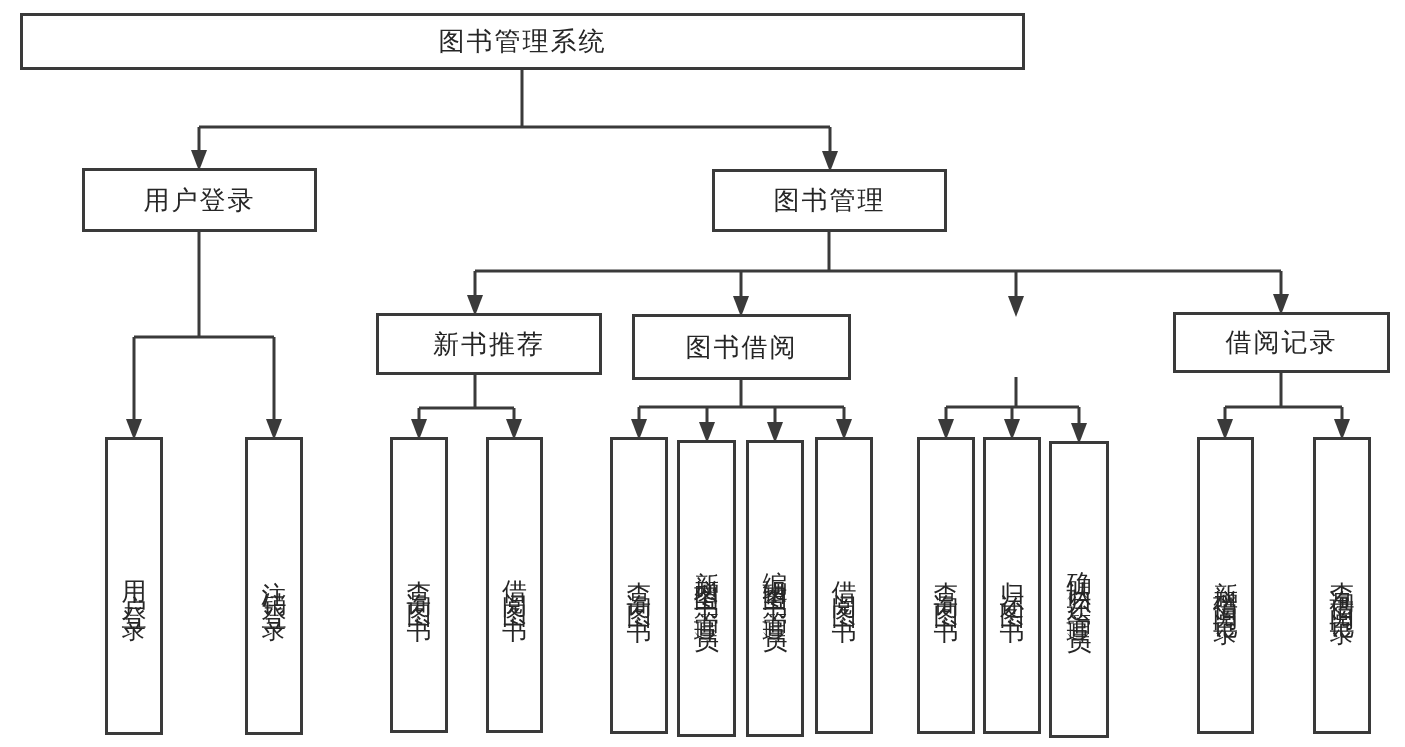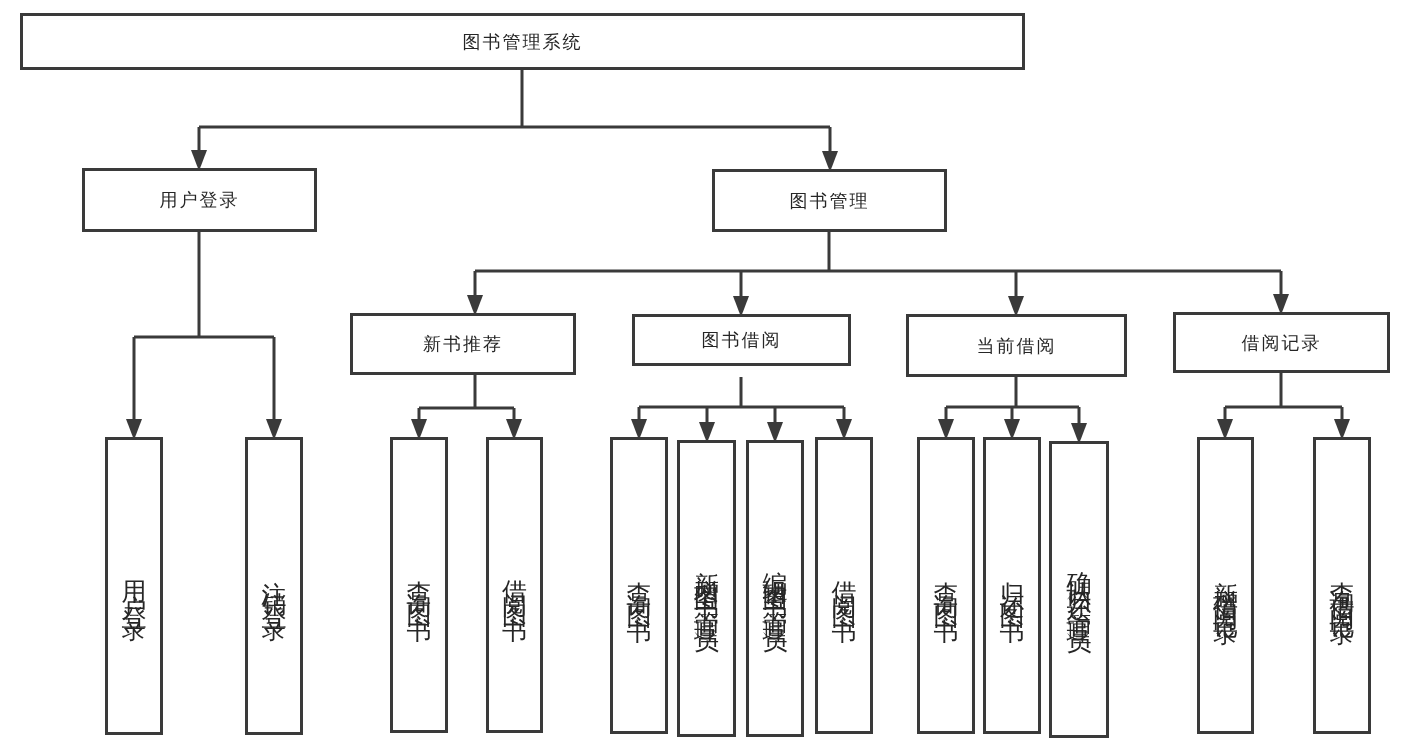--- a/index.html
+++ b/index.html
@@ -14,21 +14,21 @@
     font-family:"DejaVu Sans",sans-serif;color:var(--text);overflow:hidden;
   }
   .wires{position:absolute;left:0;top:0;width:1405px;height:747px;}
   .wires path{stroke:var(--line);stroke-width:3;fill:none;}
   .wires .ah{fill:var(--line);stroke:none;}
   .node{
     position:absolute;background:#fff;border:3px solid var(--line);
     box-sizing:border-box;display:flex;align-items:center;justify-content:center;
   }
   .h-node span{
-    font-size:18px;letter-spacing:2px;white-space:nowrap;color:var(--text);
+    font-size:26px;letter-spacing:2px;white-space:nowrap;color:var(--text);
   }
   .v-node span{
     writing-mode:vertical-rl;text-orientation:mixed;font-size:25px;
     line-height:1;color:var(--text);
   }
   .ls-wide span{letter-spacing:0.5em;}
   .ls-med span{letter-spacing:0.33em;}
   .watermark{
     position:absolute;left:1148px;top:714px;font-size:21px;
     color:var(--wm);white-space:nowrap;z-index:5;
@@ -75,28 +75,25 @@
     <span>图书管理系统</span>
   </div>
 
   <div class="node h-node" style="left:82px;top:168px;width:235px;height:64px;">
     <span>用户登录</span>
   </div>
   <div class="node h-node" style="left:712px;top:169px;width:235px;height:63px;justify-content:center;">
     <span>图书管理</span>
   </div>
 
-  <div class="node h-node" style="left:350px;top:313px;width:226px;height:62px;">
+  <div class="node h-node" style="left:376px;top:313px;width:226px;height:62px;">
     <span>新书推荐</span>
   </div>
-  <div class="node h-node" style="left:632px;top:314px;width:219px;height:52px;">
+  <div class="node h-node" style="left:632px;top:314px;width:219px;height:66px;">
     <span>图书借阅</span>
-  </div>
-  <div class="node h-node" style="left:906px;top:314px;width:221px;height:63px;">
-    <span>当前借阅</span>
   </div>
   <div class="node h-node" style="left:1173px;top:312px;width:217px;height:61px;">
     <span>借阅记录</span>
   </div>
 
   <div class="node v-node ls-wide" style="left:105px;top:437px;width:58px;height:298px;">
     <span>用户登录</span>
   </div>
   <div class="node v-node ls-wide" style="left:245px;top:437px;width:58px;height:298px;">
     <span>注销登录</span>

